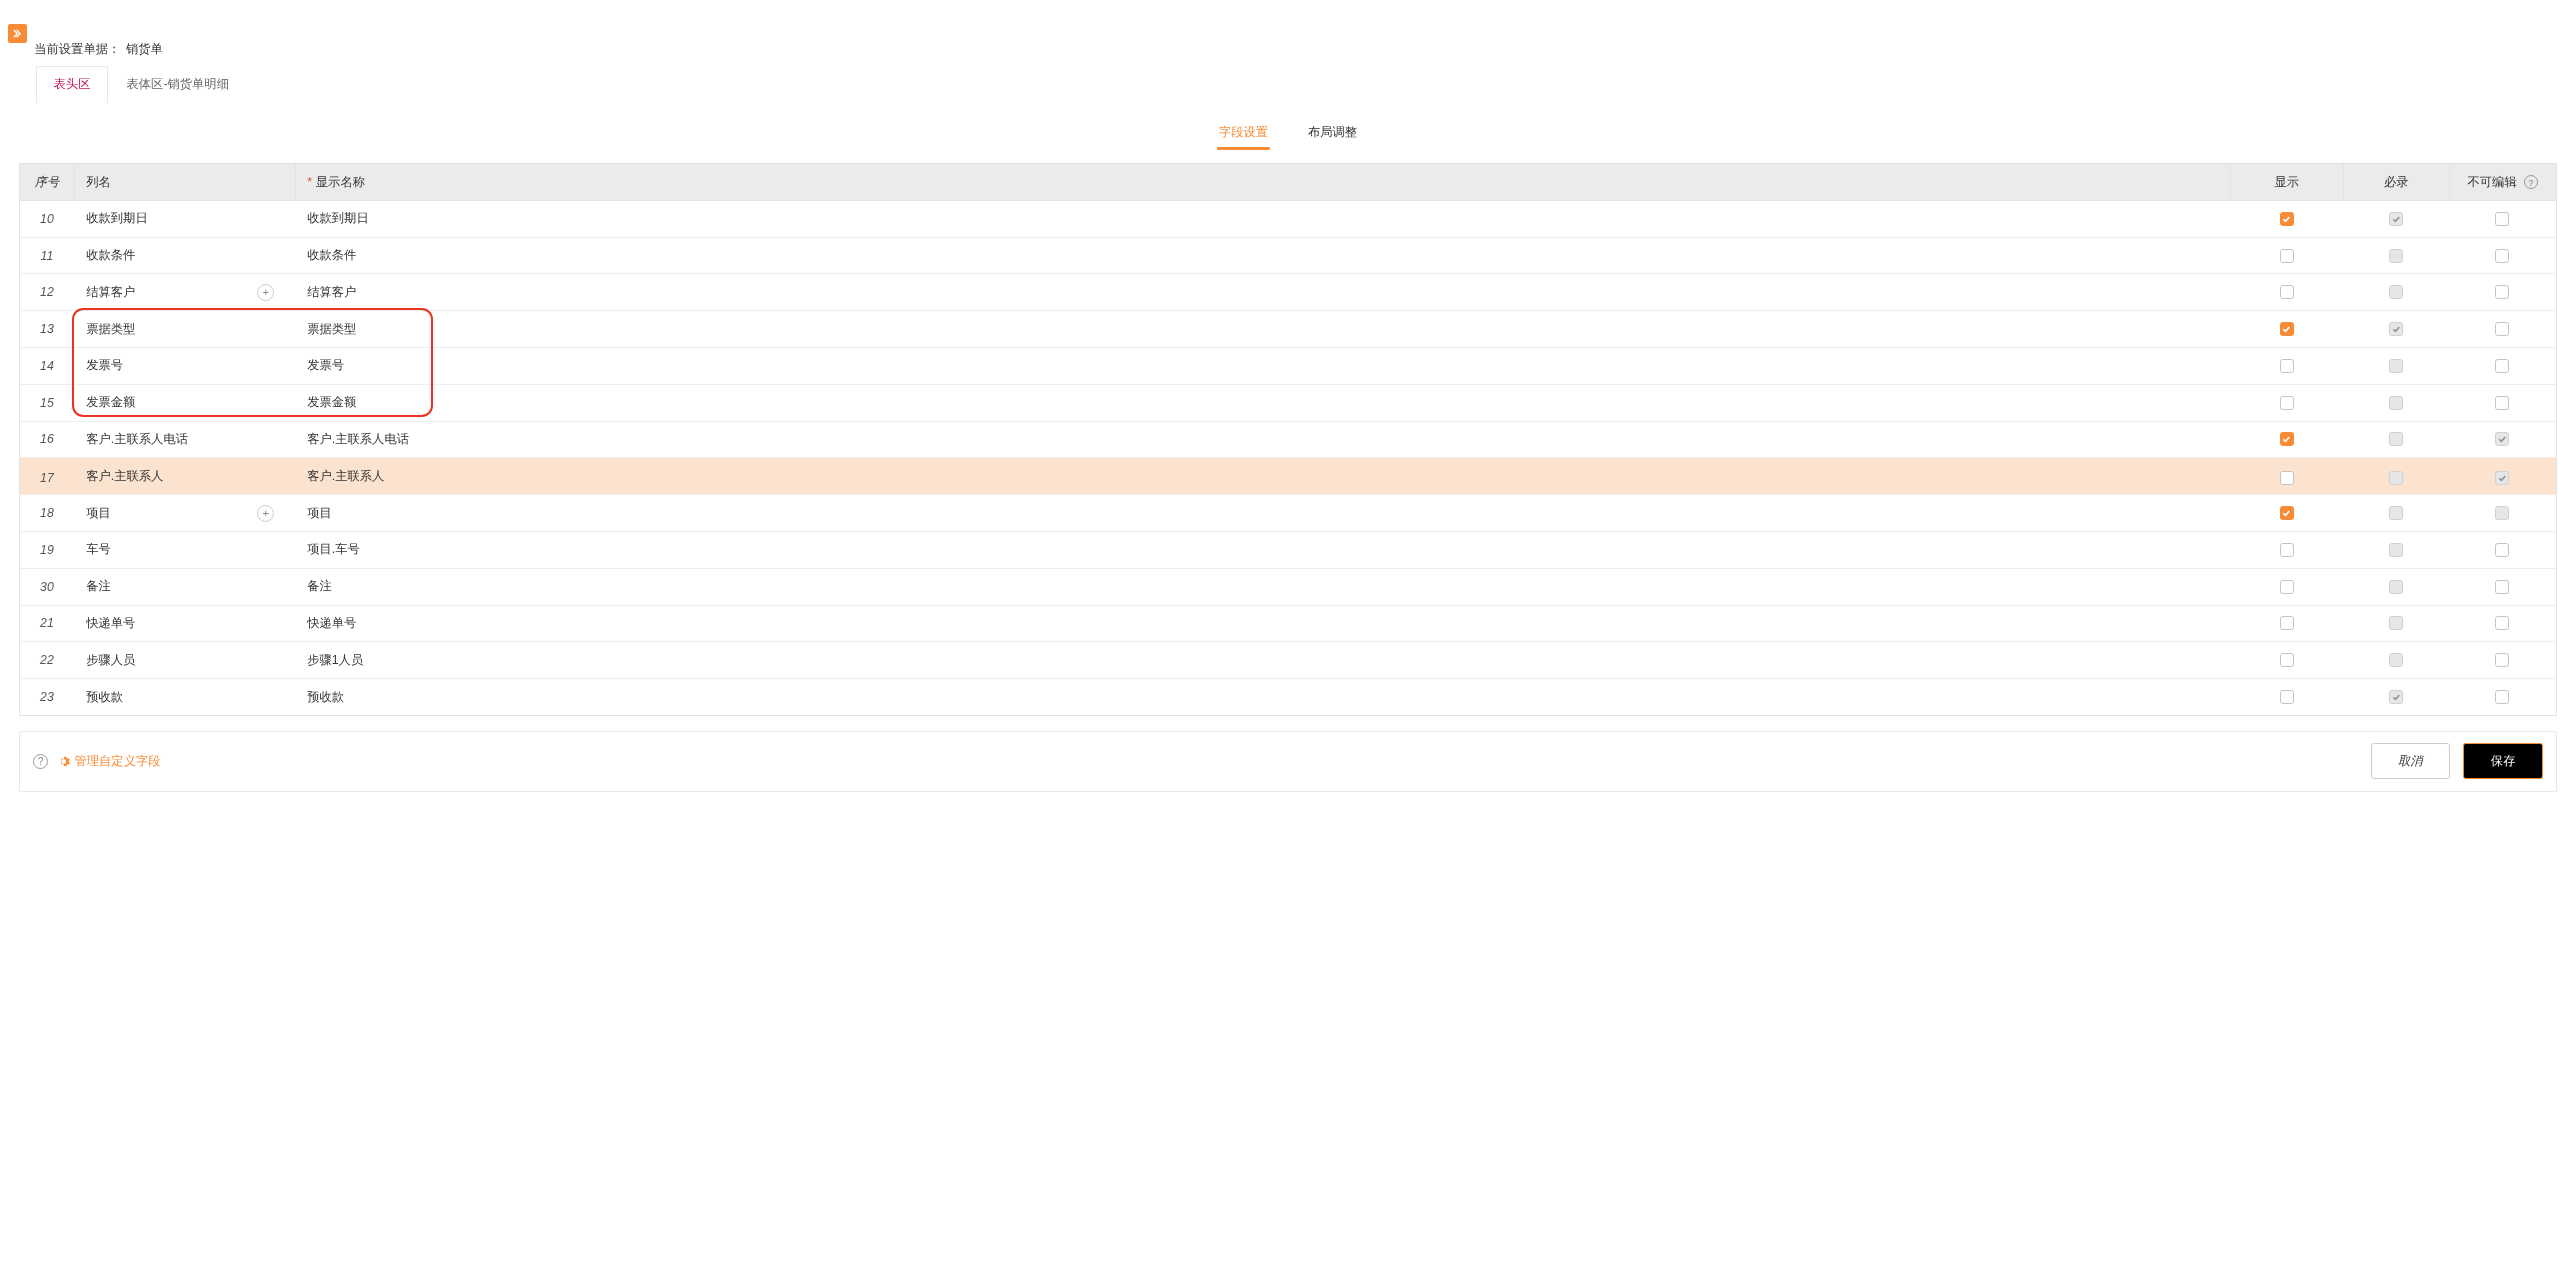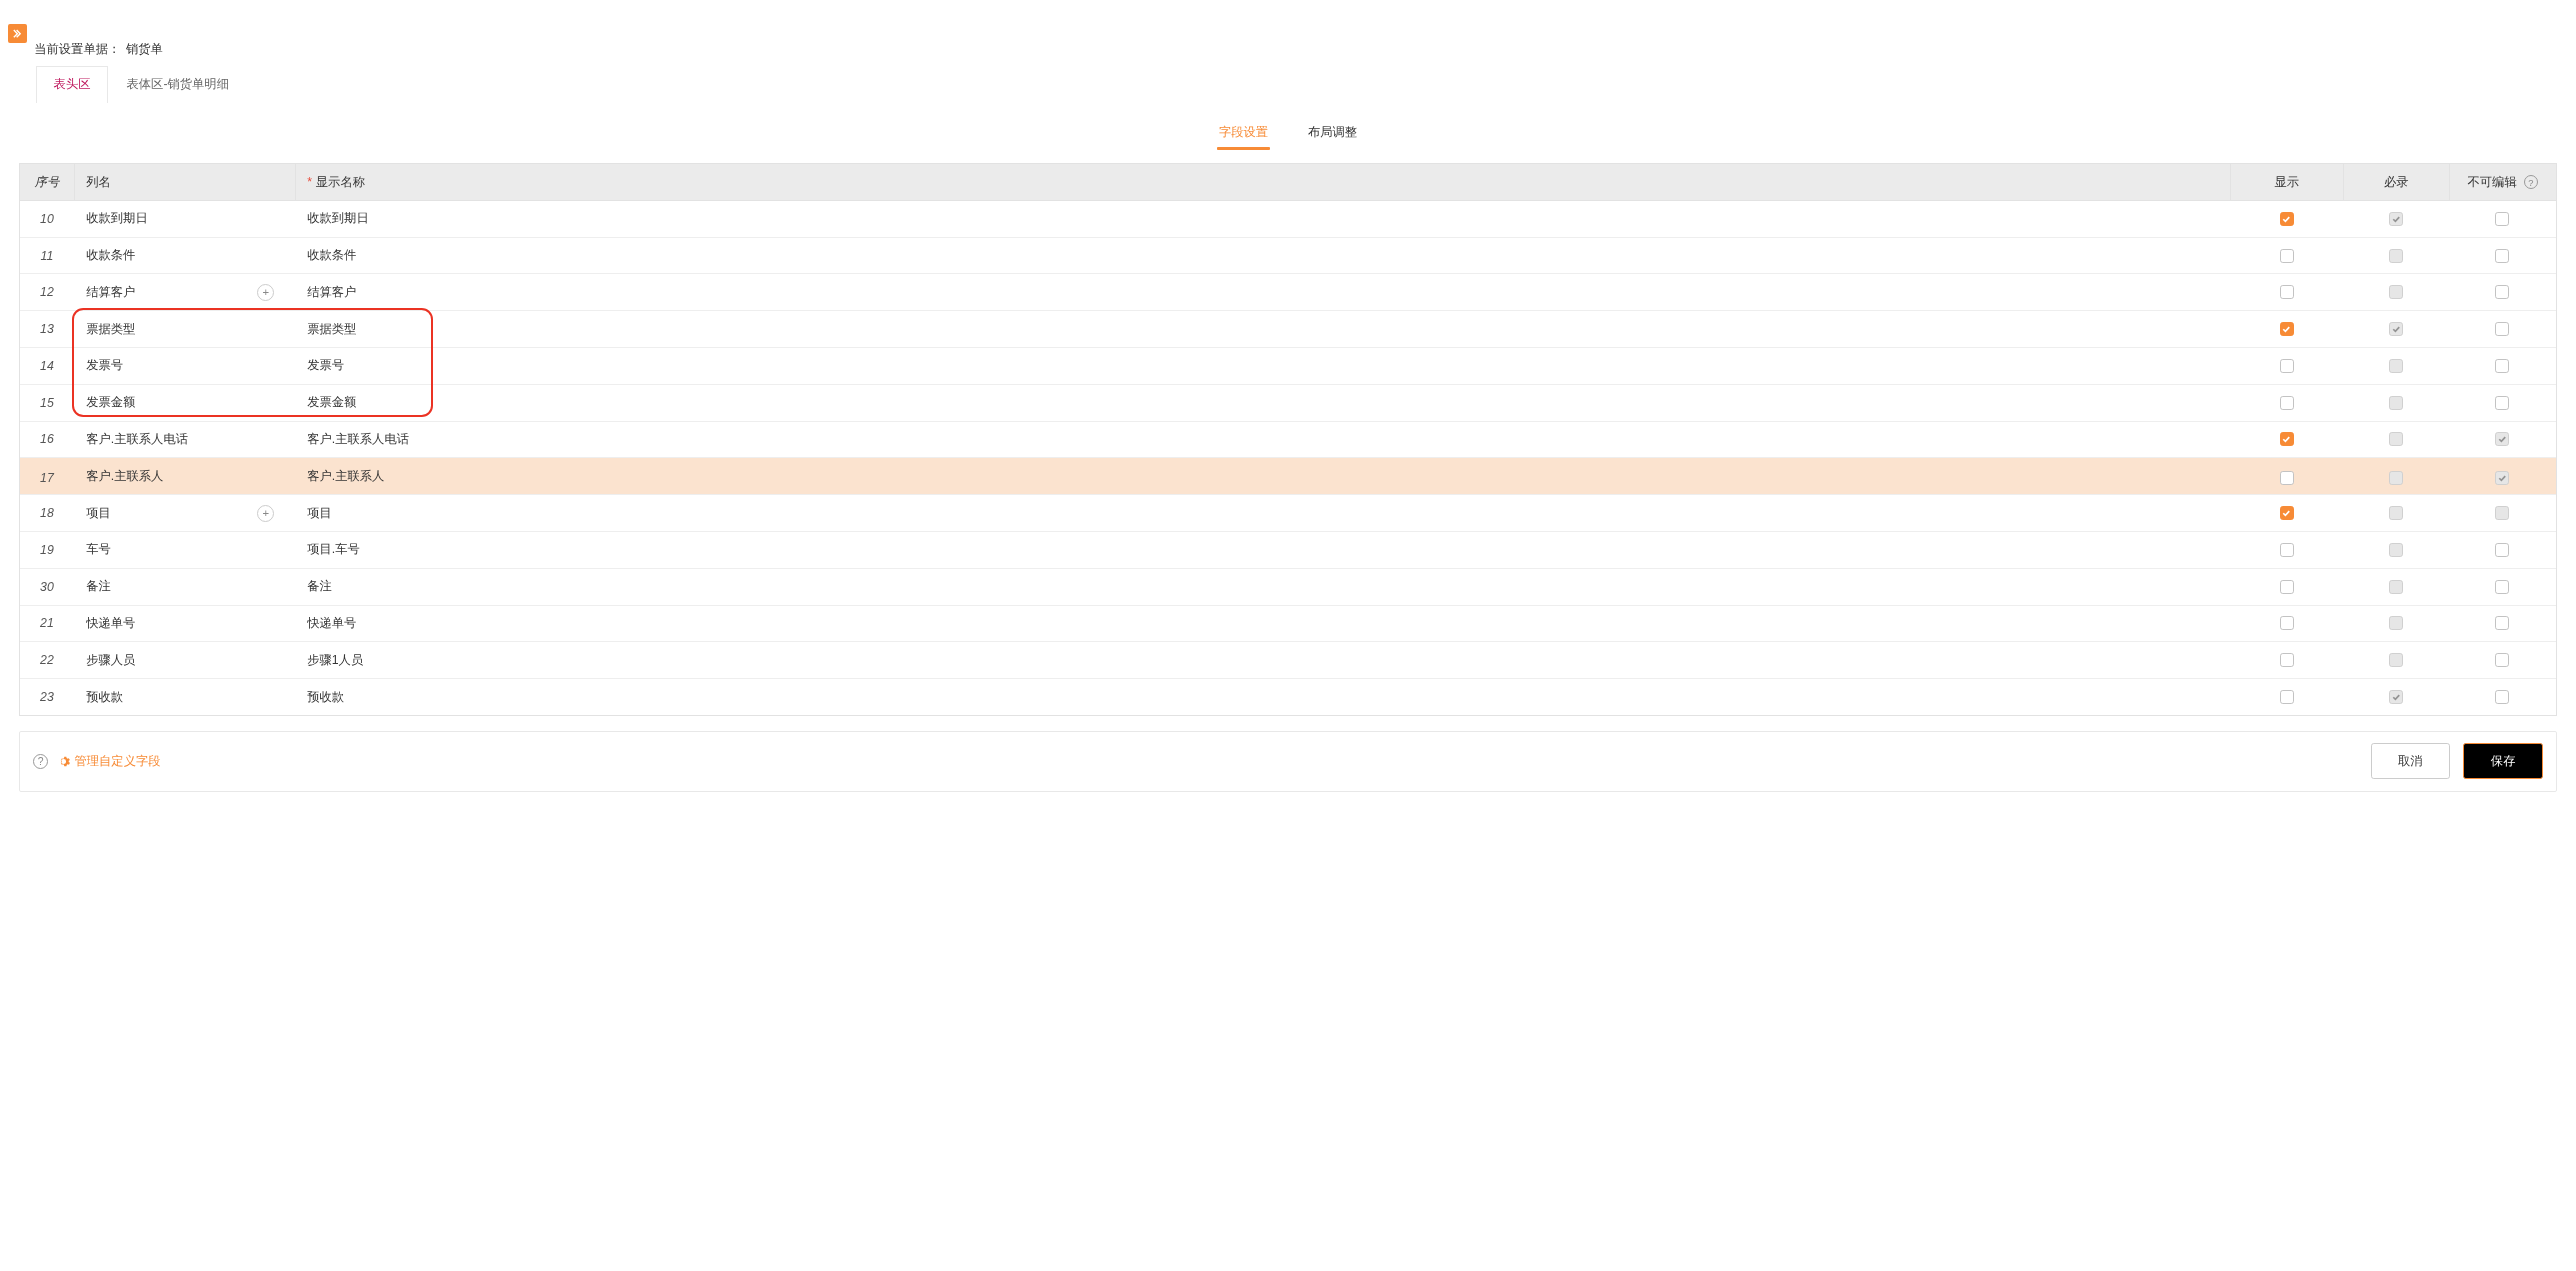--- a/index.html
+++ b/index.html
@@ -220,20 +220,21 @@
 .btn {
   padding: 8.5px 26.5px;
   border-radius: 2.8px;
   cursor: pointer;
   font-size: 12.3px;
 }
 .btn-cancel {
   border: 0.9px solid #ccc;
   background: #fff;
   color: #333;
+  font-style: italic;
 }
 .btn-save {
   border: 0.9px solid #f78b36;
   background: #000000;
   color: #fff;
 }
 </style>
 </head>
 <body>
 

